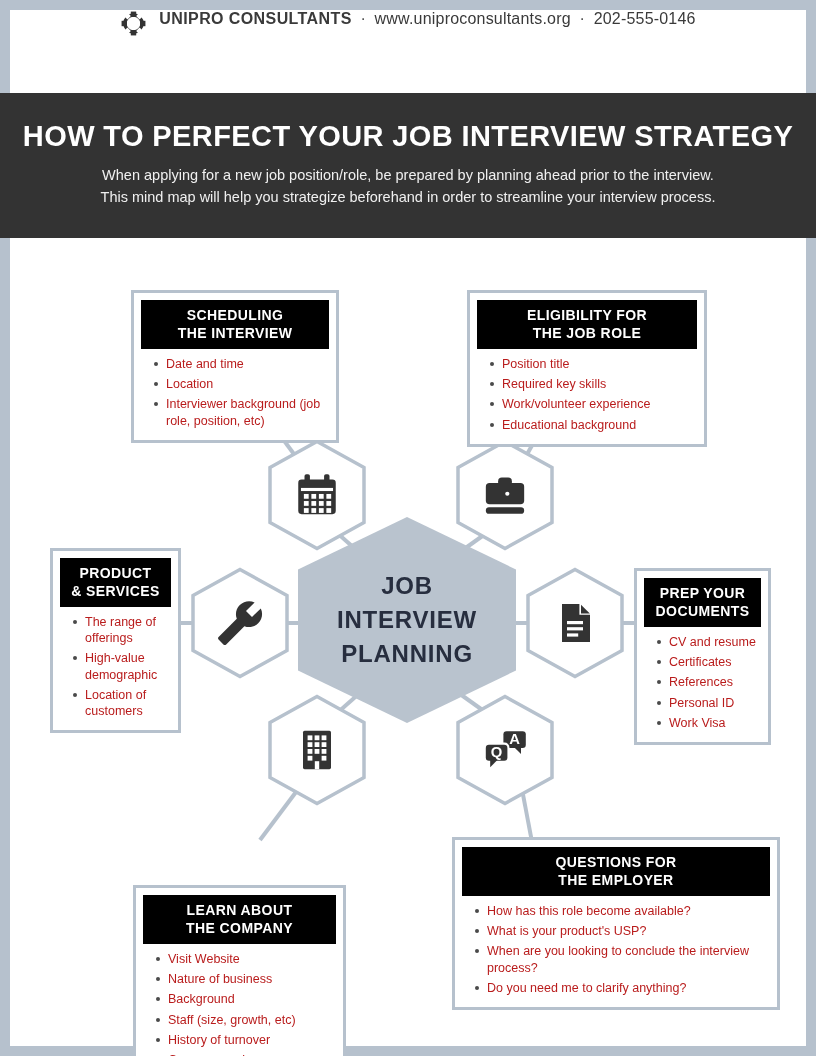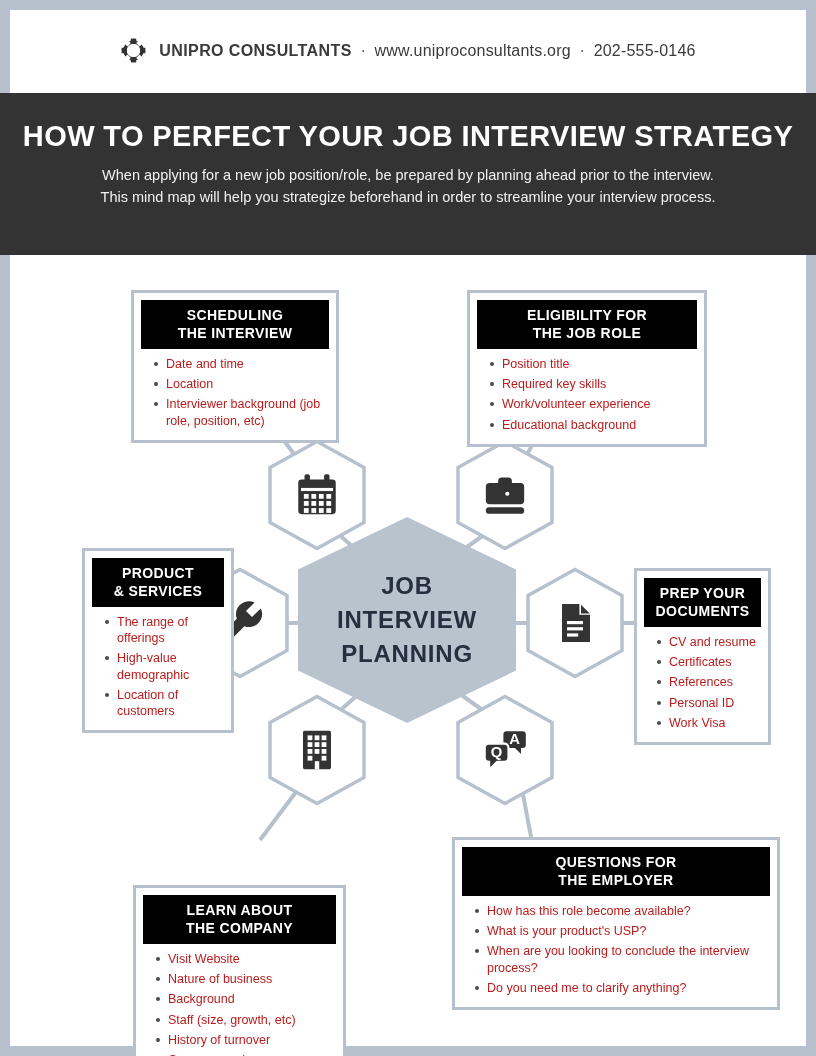--- a/index.html
+++ b/index.html
@@ -6,29 +6,29 @@
   html,body { background:#8c99a8; }
   #screen {
     position:relative; width:816px; height:1056px; margin:0 auto;
     background:#b6c1cd; font-family:"Liberation Sans", sans-serif; overflow:hidden;
   }
   .white-page { position:absolute; left:10px; top:10px; width:796px; height:1036px; background:#ffffff; }
 
   
   .top-header {
     position:absolute; left:10px; top:10px; width:796px; height:81px;
-    display:flex; align-items:center; justify-content:center; gap:12px; background:#fff; z-index:5;
+    display:flex; align-items:flex-start; justify-content:center; gap:12px; background:#fff; z-index:5;
   }
   .brand-line { font-size:16px; color:#3a3a3a; letter-spacing:.2px; white-space:nowrap; }
   .brand-name { font-weight:bold; letter-spacing:.4px; }
   .brand-sep { padding:0 4px; color:#4a4a4a; }
 
   
   .banner {
-    position:absolute; left:0; top:93px; width:816px; height:162px;
+    position:absolute; left:0; top:93px; width:816px; height:145px;
     background:#333333; color:#fff; text-align:center; padding-top:27px; z-index:4;
   }
   .banner-title { font-size:29px; font-weight:bold; letter-spacing:.4px; }
   .banner-sub { font-size:14.5px; color:#f0f0f0; margin-top:12px; line-height:1.5; }
 
   
   .connectors { position:absolute; left:0; top:0; z-index:1; }
 
   
   .hex-cell { position:absolute; width:100px; height:112px; z-index:2; display:flex; align-items:center; justify-content:center; }
@@ -53,21 +53,21 @@
   .node-list li {
     position:relative; padding-left:15px; font-size:12.5px; color:#b91c1c;
     line-height:1.3; margin-bottom:4px;
   }
   .node-list li::before {
     content:""; position:absolute; left:3px; top:6px; width:4px; height:4px;
     border-radius:50%; background:#4a4a4a;
   }
   .box-scheduling  { left:131px; top:290px; width:208px; }
   .box-eligibility { left:467px; top:290px; width:240px; }
-  .box-product     { left:50px;  top:548px; width:152px;margin-left:32px; }
+  .box-product     { left:50px;  top:548px; width:131px; }
   .box-prep        { left:634px; top:548px; width:137px;margin-top:20px; }
   .box-learn       { left:133px; top:885px; width:213px; }
   .box-questions   { left:452px; top:837px; width:328px; }
 </style>
 </head>
 <body>
 
 <div id="screen">
   <div class="white-page"></div>
 

